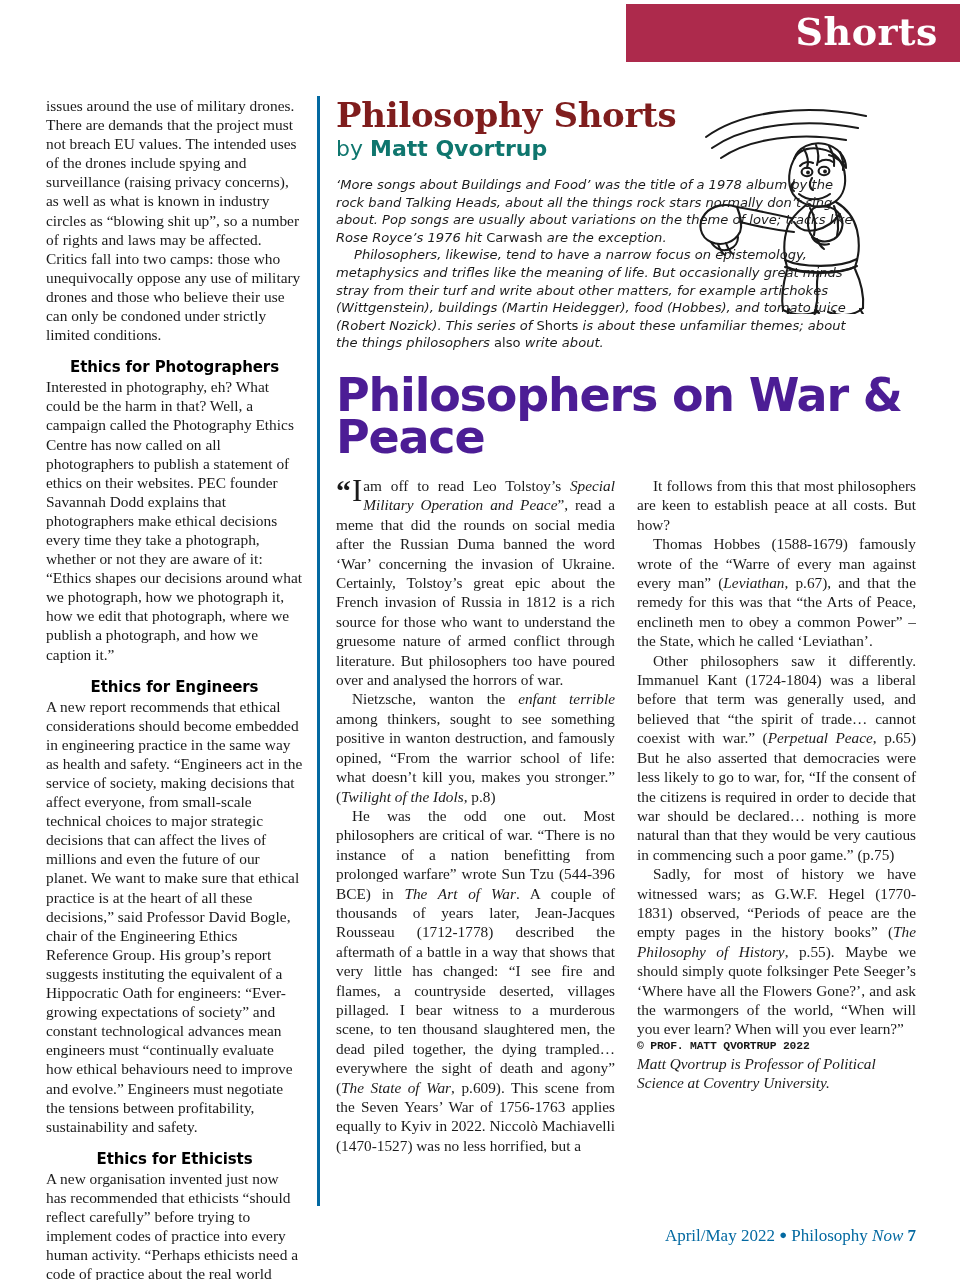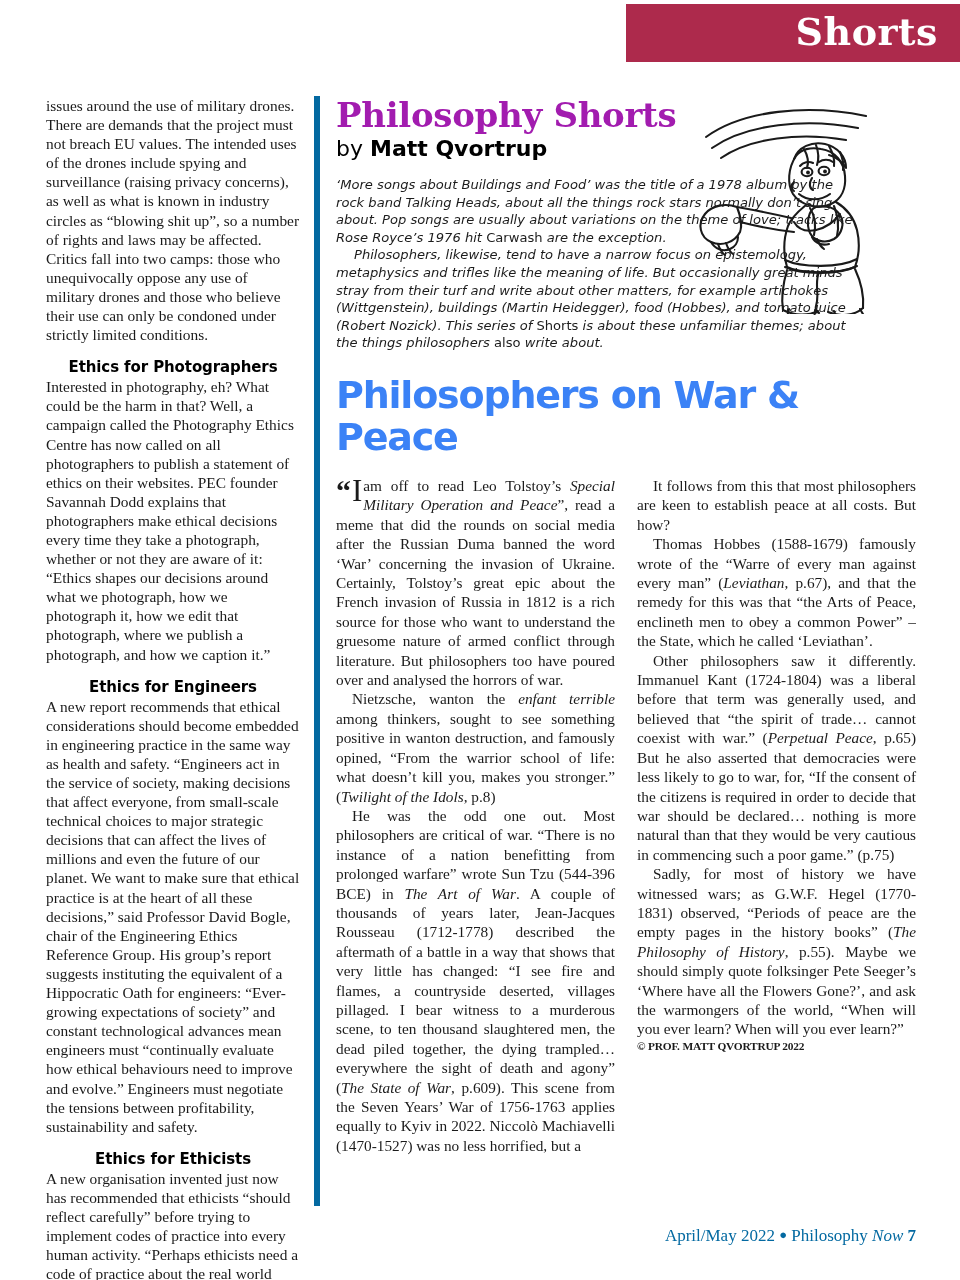--- a/index.html
+++ b/index.html
@@ -46,21 +46,21 @@
     height: 1130px;
   }
 
   
   .col-left {
     position: absolute;
     left: 46px;
     top: 0;
     width: 274px;
     height: 1110px;
-    border-right: 6px solid #0369a1;
+    border-right: 3px solid #0369a1;
     padding-right: 14px;
   }
   .col-left p {
     margin: 0;
     font-size: 15.4px;
     line-height: 19.1px;
     text-align: left;
     font-family: "Liberation Serif", serif;
   }
   .news-head {
@@ -76,33 +76,33 @@
   
   .col-right {
     position: absolute;
     left: 336px;
     top: 0;
     width: 580px;
   }
 
   .shorts-title {
     margin: 0;
-    color: #a21caf;
+    color: #7f1d1d;
     font-family: "DejaVu Serif", serif;
     font-weight: bold;
     font-size: 34px;
     line-height: 38px;
     letter-spacing: -0.3px;
   }
   .shorts-by {
     margin: 2px 0 0 0;
     font-family: "DejaVu Sans", sans-serif;
     font-size: 22px;
     line-height: 26px;
-    color: #000000;
+    color: #0f766e;
     font-weight: normal;
   }
   .shorts-by b { font-weight: bold; }
 
   .standfirst {
     margin: 14px 0 0 0;
     width: 520px;
     font-family: "DejaVu Sans", sans-serif;
     font-style: italic;
     font-size: 13.1px;
@@ -120,24 +120,24 @@
     top: 8px;
     width: 230px;
     height: 210px;
     pointer-events: none;
   }
 
   .headline {
     margin: 22px 0 0 0;
     font-family: "DejaVu Sans", sans-serif;
     font-weight: bold;
-    font-size: 38px;
+    font-size: 46px;
     line-height: 42px;
     letter-spacing: -1.2px;
-    color: #3b82f6;
+    color: #4c1d95;
   }
 
   
   .article {
     position: absolute;
     top: 380px;
     left: 336px;
     width: 580px;
     height: 745px;
     display: flex;
@@ -164,21 +164,21 @@
   }
   .dropcap {
     float: left;
     font-size: 31px;
     line-height: 26px;
     padding: 2px 1px 0 0;
     font-family: "Liberation Serif", serif;
   }
   .credit {
     margin-top: 2px;
-    font-family: Liberation Serif, serif;
+    font-family: Liberation Mono, monospace;
     font-weight: bold;
     font-size: 11.4px;
     line-height: 15px;
     letter-spacing: -0.2px;
     text-indent: 0 !important;
     text-align: left;
   }
   .bio {
     font-style: italic;
     text-indent: 0 !important;
@@ -316,20 +316,21 @@
       <p><span>Nietzsche, wanton the </span><i>enfant terrible</i><span> among thinkers, sought to see something positive in wanton destruction, and famously opined, “From the warrior school of life: what doesn’t kill you, makes you stronger.” (</span><i>Twilight of the Idols</i><span>, p.8)</span></p>
       <p><span>He was the odd one out. Most philosophers are critical of war. “There is no instance of a nation benefitting from prolonged warfare” wrote Sun Tzu (544-396 BCE) in </span><i>The Art of War</i><span>. A couple of thousands of years later, Jean-Jacques Rousseau (1712-1778) described the aftermath of a battle in a way that shows that very little has changed: “I see fire and flames, a countryside deserted, villages pillaged. I bear witness to a murderous scene, to ten thousand slaughtered men, the dead piled together, the dying trampled… everywhere the sight of death and agony” (</span><i>The State of War</i><span>, p.609). This scene from the Seven Years’ War of 1756-1763 applies equally to Kyiv in 2022. Niccolò Machiavelli (1470-1527) was no less horrified, but a</span></p>
     </div>
 
     <div class="acol">
       <p>It follows from this that most philosophers are keen to establish peace at all costs. But how?</p>
       <p><span>Thomas Hobbes (1588-1679) famously wrote of the “Warre of every man against every man” (</span><i>Leviathan</i><span>, p.67), and that the remedy for this was that “the Arts of Peace, enclineth men to obey a common Power” – the State, which he called ‘Leviathan’.</span></p>
       <p><span>Other philosophers saw it differently. Immanuel Kant (1724-1804) was a liberal before that term was generally used, and believed that “the spirit of trade… cannot coexist with war.” (</span><i>Perpetual Peace</i><span>, p.65) But he also asserted that democracies were less likely to go to war, for, “If the consent of the citizens is required in order to decide that war should be declared… nothing is more natural than that they would be very cautious in commencing such a poor game.” (p.75)</span></p>
       <p><span>Sadly, for most of history we have witnessed wars; as G.W.F. Hegel (1770-1831) observed, “Periods of peace are the empty pages in the history books” (</span><i>The Philosophy of History</i><span>, p.55). Maybe we should simply quote folksinger Pete Seeger’s ‘Where have all the Flowers Gone?’, and ask the warmongers of the world, “When will you ever learn? When will you ever learn?”</span></p>
       <p class="credit">© PROF. MATT QVORTRUP 2022</p>
+      <p class="bio">Matt Qvortrup is Professor of Political Science at Coventry University.</p>
     </div>
 
   </div>
 </div>
 
 <div class="footer">
   <span>April/May 2022</span>
   <span class="dotsep">●</span>
   <span>Philosophy </span><span class="nowit">Now</span>
   <span class="pageno">7</span>

